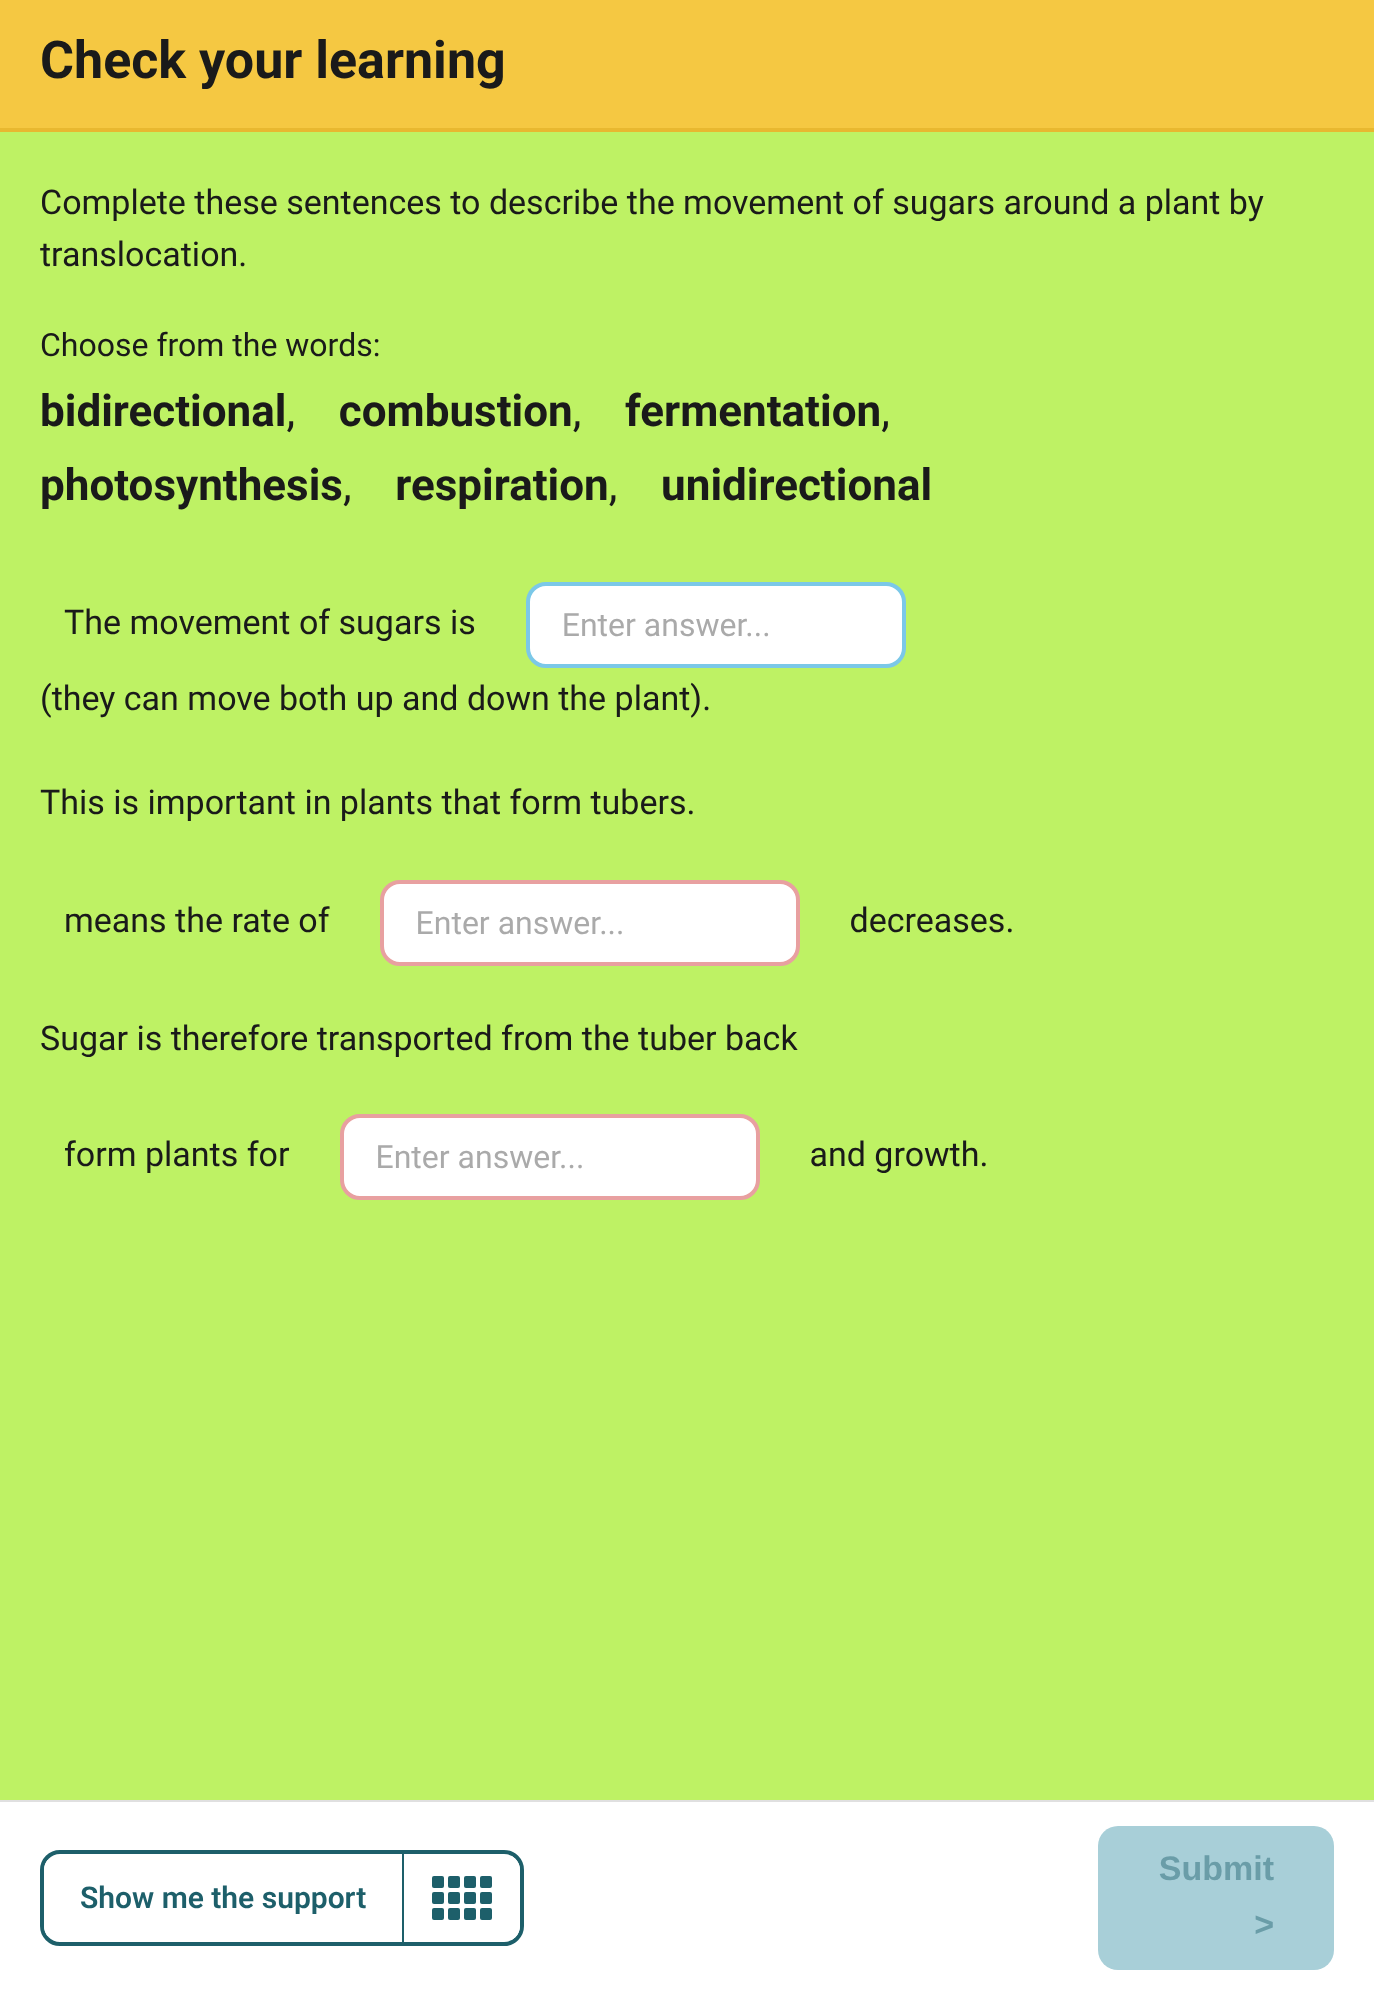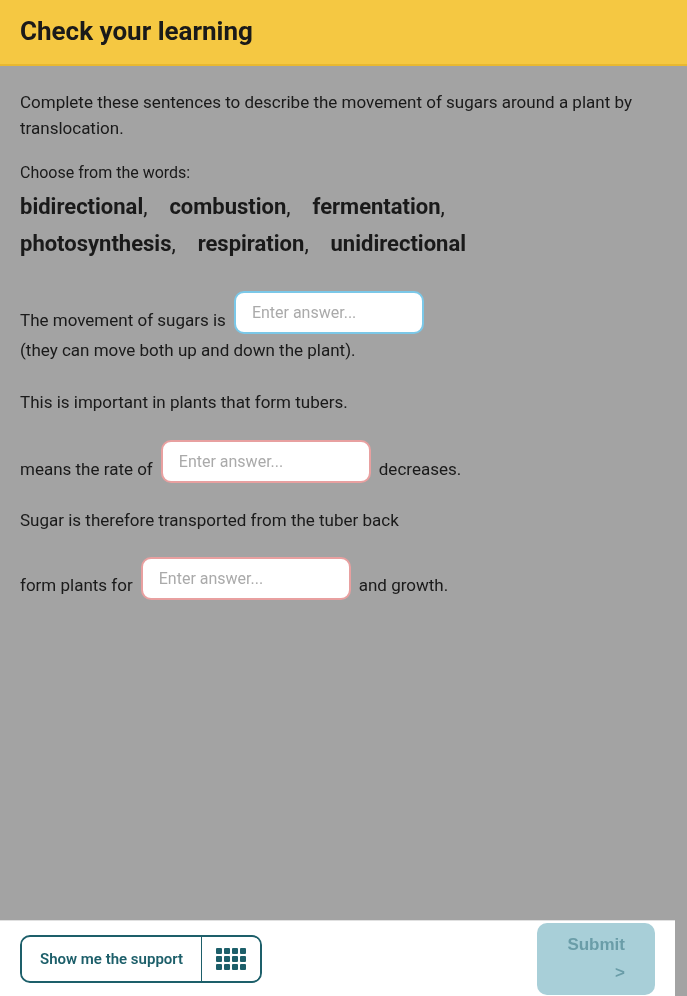--- a/index.html
+++ b/index.html
@@ -13,24 +13,25 @@
       background: #f5f5f5;
       display: flex;
       justify-content: center;
       align-items: flex-start;
       min-height: 100vh;
     }
 
     .page-container {
       width: 687px;
       min-height: 996px;
-      background: #a3a3a3;
+      background: #bef264;
       display: flex;
       flex-direction: column;
       position: relative;
+      border-radius: 16px;
     }
 
     .header {
       background: #f5c842;
       padding: 16px 20px 18px 20px;
       border-bottom: 2px solid #e8b830;
     }
 
     .header-title {
       font-size: 26px;
@@ -69,23 +70,24 @@
 
     .sentence-block {
       margin-bottom: 24px;
     }
 
     .sentence-line {
       font-size: 17px;
       color: #1a1a1a;
       line-height: 1.6;
       display: flex;
-      align-items: flex-end;
+      align-items: center;
       flex-wrap: wrap;
-      gap: 8px;
+      gap: 25px;
+      margin-left: 12px;
     }
 
     .sentence-text {
       font-size: 17px;
       color: #1a1a1a;
       line-height: 1.6;
     }
 
     .answer-input {
       border-radius: 10px;
@@ -123,28 +125,28 @@
       font-size: 17px;
       color: #1a1a1a;
       line-height: 1.6;
       margin-bottom: 22px;
     }
 
     .footer {
       position: absolute;
       bottom: 0;
       left: 0;
-      right: 12px;
+      right: 0;
       background: #ffffff;
       border-top: 1px solid #e0e0e0;
       padding: 14px 20px;
       display: flex;
       align-items: center;
       justify-content: space-between;
-      height: 76px;
+      height: 96px;
     }
 
     .support-group {
       display: flex;
       align-items: center;
       border: 2px solid #1d5f6a;
       border-radius: 10px;
       overflow: hidden;
     }
 

